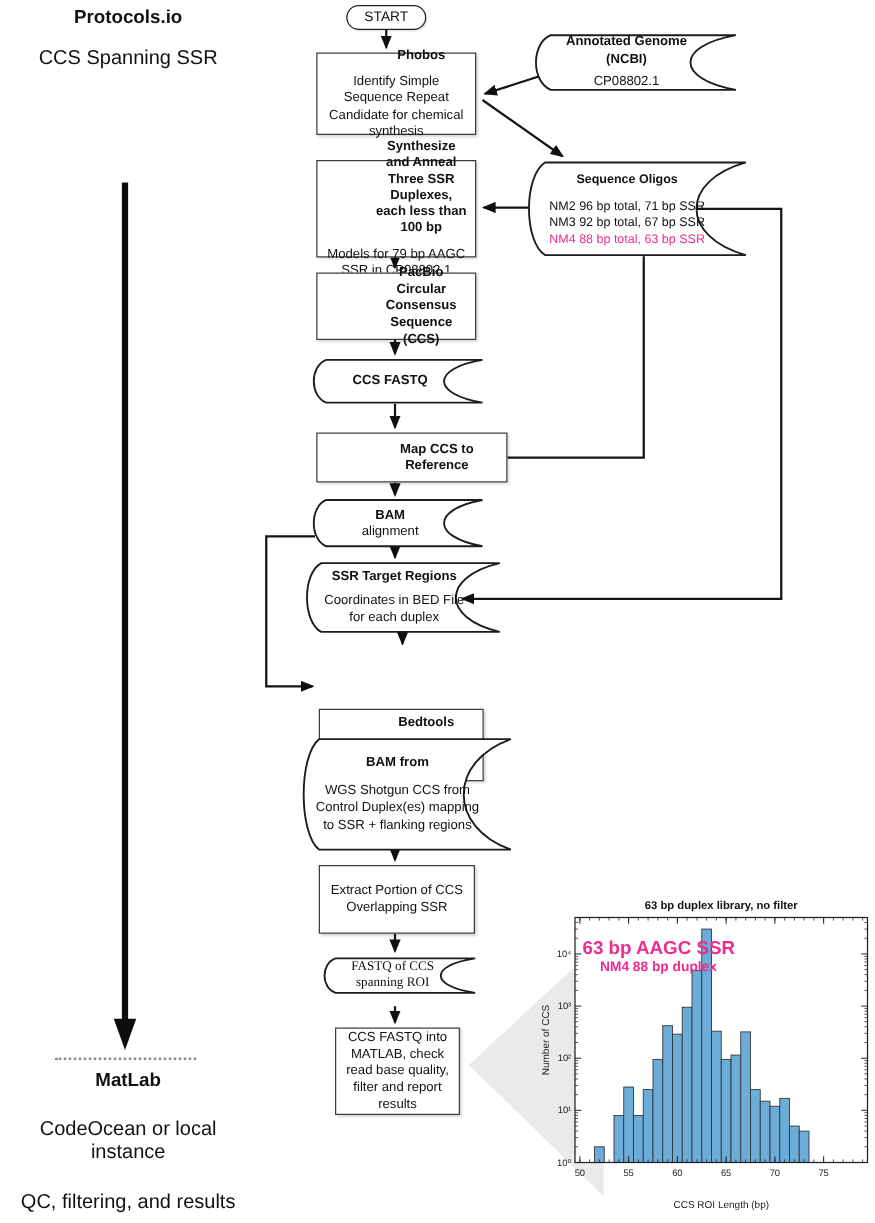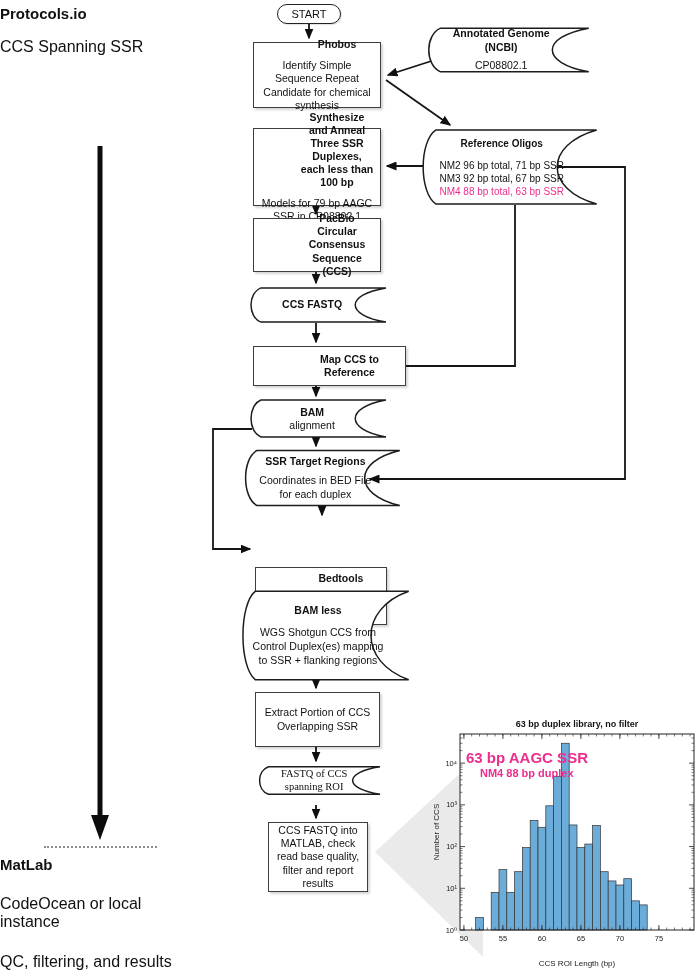--- a/index.html
+++ b/index.html
@@ -16,21 +16,21 @@
   .tape-bg{position:absolute;left:0;top:0;width:100%;height:100%;overflow:visible;}
   .tape-bg path{fill:#fff;stroke:#1c1c1c;stroke-width:1.5;vector-effect:non-scaling-stroke;}
   .tape-content{position:absolute;inset:0;display:flex;flex-direction:column;justify-content:center;
         align-items:center;text-align:center;font-size:10.5px;line-height:1.3;
         padding:2px 15% 2px 8%;box-sizing:border-box;}
   .tape-content .t{font-weight:bold;}
   #conn{position:absolute;left:0;top:0;}
   .c{fill:none;stroke:#151515;stroke-width:1.8;}
   .thick{fill:none;stroke:#0d0d0d;stroke-width:5;}
   .callout{fill:#eaeaea;}
-  .leftpanel{position:absolute;}
+  .leftpanel{position:absolute;text-align:center;}
   .lp-title{font-size:15px;font-weight:bold;}
   .lp-sub{font-size:16px;}
   .lp-desc{font-size:16px;font-style:italic;line-height:1.45;}
   .dotline{position:absolute;border-top:2px dotted #8a8a8a;}
   
   #hist{position:absolute;left:430px;top:716px;}
   #hist text{font-family:"Liberation Sans","DejaVu Sans",sans-serif;}
   .h-title{font-size:9px;font-weight:bold;text-anchor:middle;fill:#111;}
   .h-ann1{font-size:15px;font-weight:bold;}
   .h-ann2{font-size:11px;font-weight:bold;}
@@ -104,21 +104,21 @@
       <div class="t">Annotated Genome (NCBI)</div>
       <div style="margin-top:5px;">CP08802.1</div>
     </div>
   </div>
 
   <div class="node" style="left:418px;top:128px;width:180px;height:78px;">
     <svg class="tape-bg" viewBox="0 0 200 60" preserveAspectRatio="none">
       <path d="M 20 1.5 L 198.5 1.5 C 140 13, 140 47, 198.5 58.5 L 20 58.5 C 1 50, 1 10, 20 1.5 Z"></path>
     </svg>
     <div class="tape-content" style="font-size:10px;">
-      <div class="t">Reference Oligos</div>
+      <div class="t">Sequence Oligos</div>
       <div style="margin-top:9px;">NM2 96 bp total, 71 bp SSR</div>
       <div>NM3 92 bp total, 67 bp SSR</div>
       <div class="pink" style="color: rgb(237, 45, 142);">NM4 88 bp total, 63 bp SSR</div>
     </div>
   </div>
 
   <div class="node box" style="left:253px;top:128px;width:128px;height:78px;">
     <div class="t">Synthesize and Anneal Three SSR Duplexes, each less than 100 bp</div>
     <div class="gap">Models for 79 bp AAGC SSR in CP08802.1</div>
   </div>
@@ -163,21 +163,21 @@
   <div class="node box" style="left:255px;top:519px;width:132px;height:58px;margin-top:48px;">
     <div class="t">Bedtools</div>
     <div class="gap">Find CCS overlapping SSR ROI</div>
   </div>
 
   <div class="node" style="left:238px;top:589px;width:172px;height:93px;">
     <svg class="tape-bg" viewBox="0 0 200 60" preserveAspectRatio="none">
       <path d="M 20 1.5 L 198.5 1.5 C 140 13, 140 47, 198.5 58.5 L 20 58.5 C 1 50, 1 10, 20 1.5 Z"></path>
     </svg>
     <div class="tape-content">
-      <div class="t">BAM less</div>
+      <div class="t">BAM from</div>
       <div style="margin-top:9px;">WGS Shotgun CCS from Control Duplex(es) mapping to SSR + flanking regions</div>
     </div>
   </div>
 
   <div class="node box" style="left:255px;top:692px;width:125px;height:55px;">
     <div>Extract Portion of CCS Overlapping SSR</div>
   </div>
 
   <div class="node" style="left:256px;top:766px;width:125px;height:29px;font-family:Liberation Serif, serif;">
     <svg class="tape-bg" viewBox="0 0 200 60" preserveAspectRatio="none">

